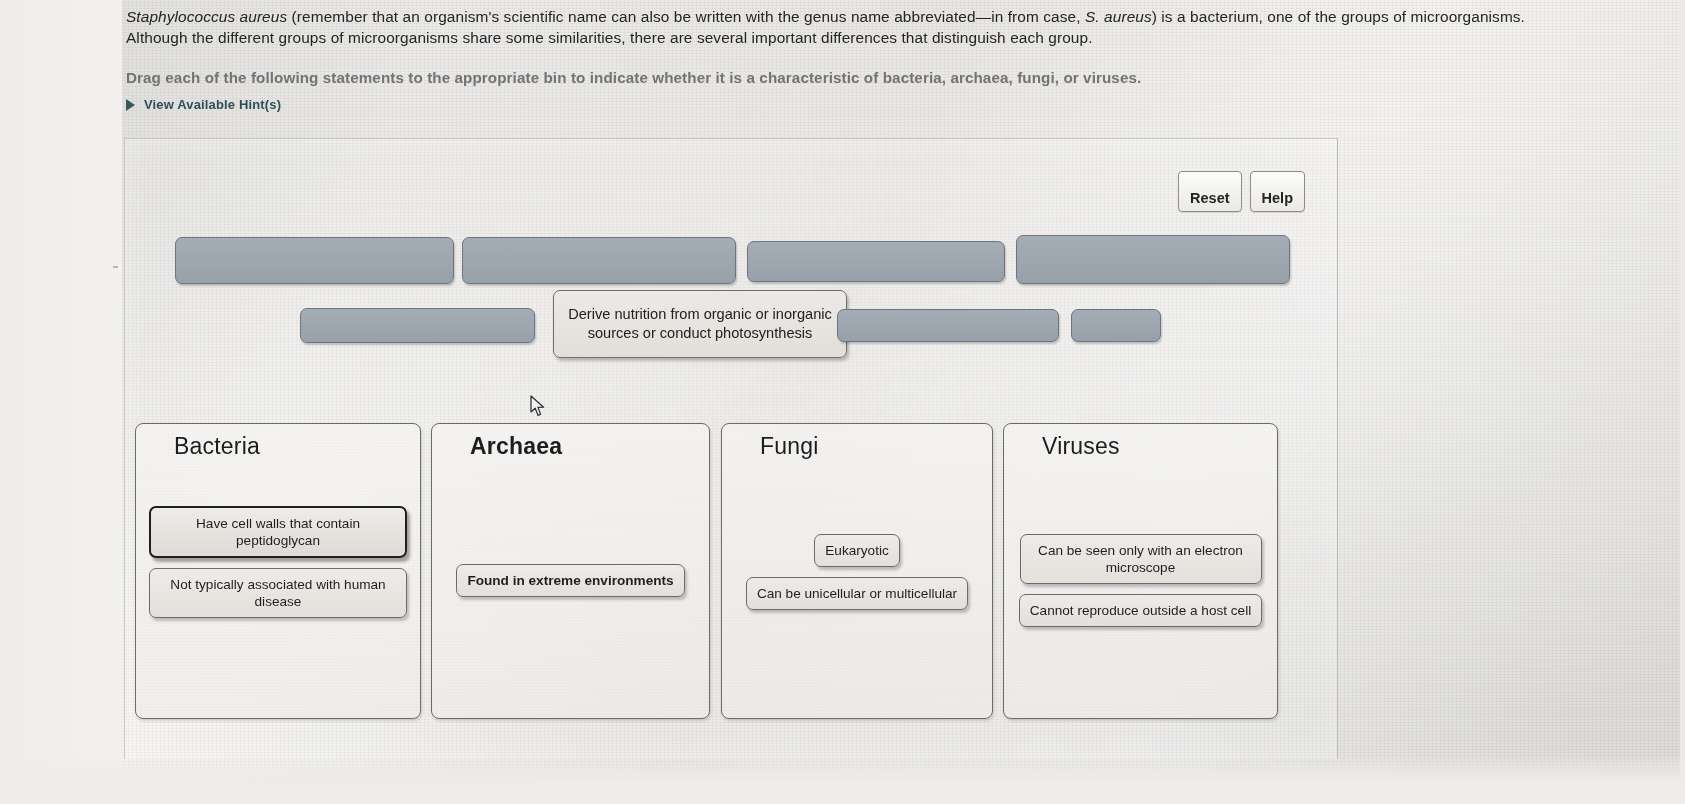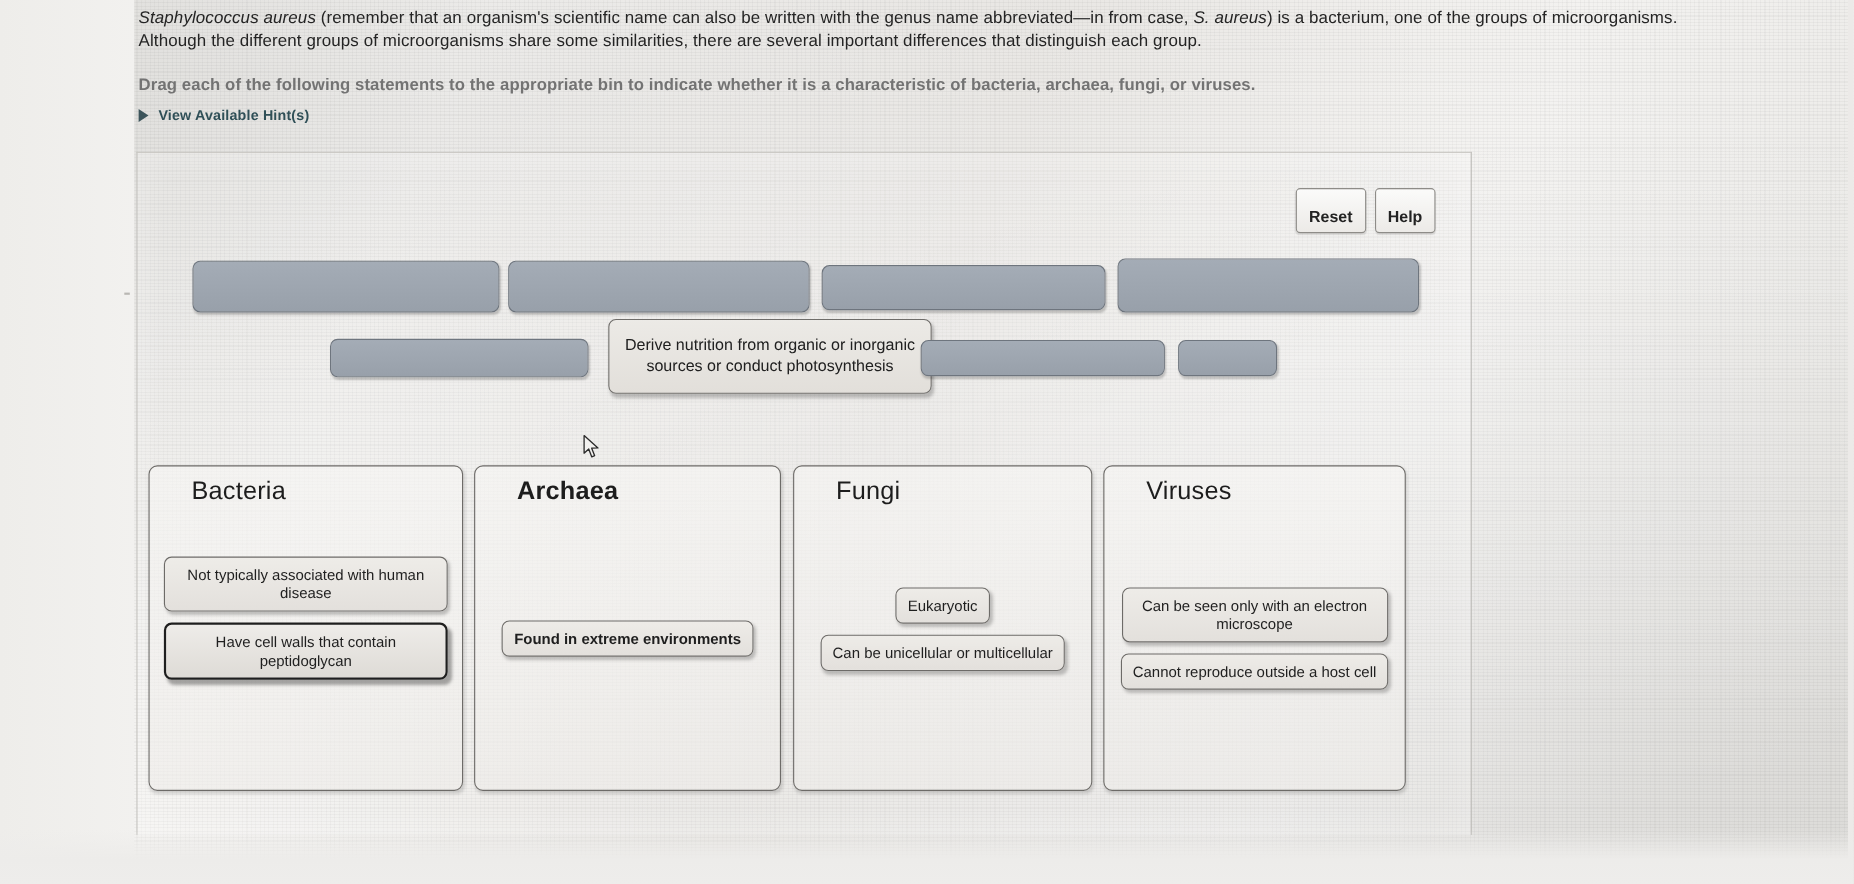--- a/index.html
+++ b/index.html
@@ -285,22 +285,22 @@
       <div class="tile empty" style="left: 175px; top: 83px; width: 235px; height: 35px;"></div>
       <div class="tile filled" style="left: 428px; top: 65px; width: 294px; height: 68px;">Derive nutrition from organic or inorganic sources or conduct photosynthesis</div>
       <div class="tile empty" style="left: 712px; top: 84px; width: 222px; height: 33px;"></div>
       <div class="tile empty" style="left: 946px; top: 84px; width: 90px; height: 33px;"></div>
     </div>
 
   <div class="bins" id="bins">
       <div class="bin" style="left: 10px; width: 286px;">
         <div class="bin-title">Bacteria</div>
         <div class="bin-items">
+          <div class="chip selected" style="width: 258px;">Have cell walls that contain peptidoglycan</div>
           <div class="chip" style="width: 258px;">Not typically associated with human disease</div>
-          <div class="chip selected" style="width: 258px;">Have cell walls that contain peptidoglycan</div>
         </div>
       </div>
       <div class="bin" style="left: 306px; width: 279px; font-weight: bold;">
         <div class="bin-title">Archaea</div>
         <div class="bin-items" style="top: 140px;">
           <div class="chip">Found in extreme environments</div>
         </div>
       </div>
       <div class="bin" style="left: 596px; width: 272px;">
         <div class="bin-title">Fungi</div>

